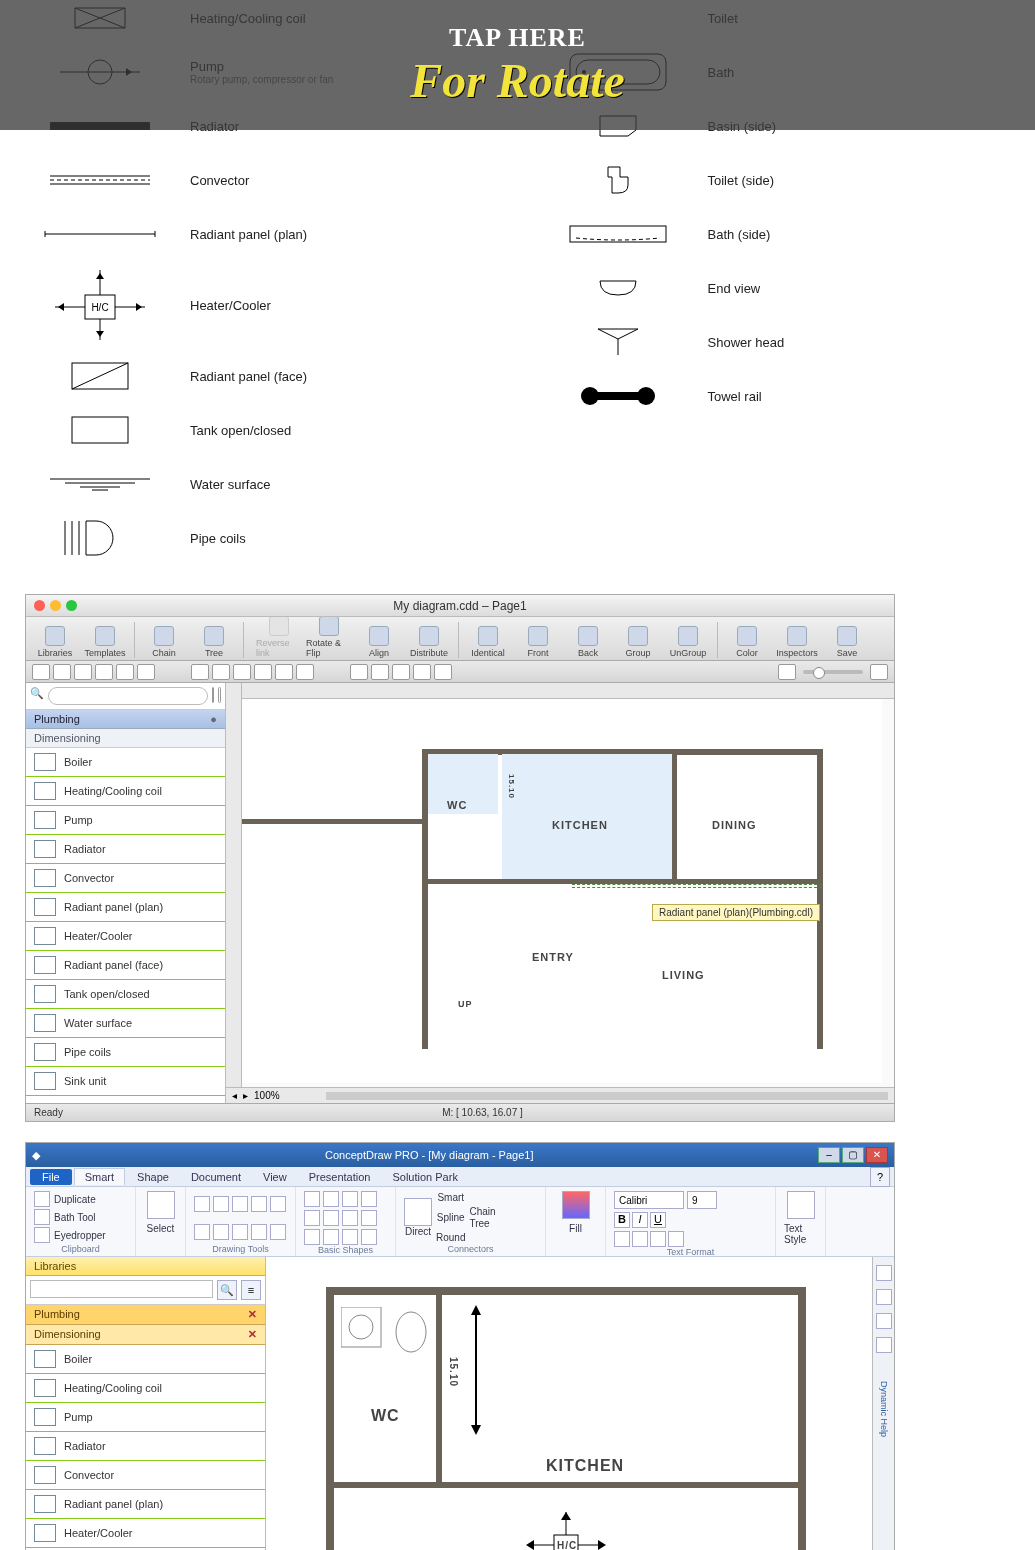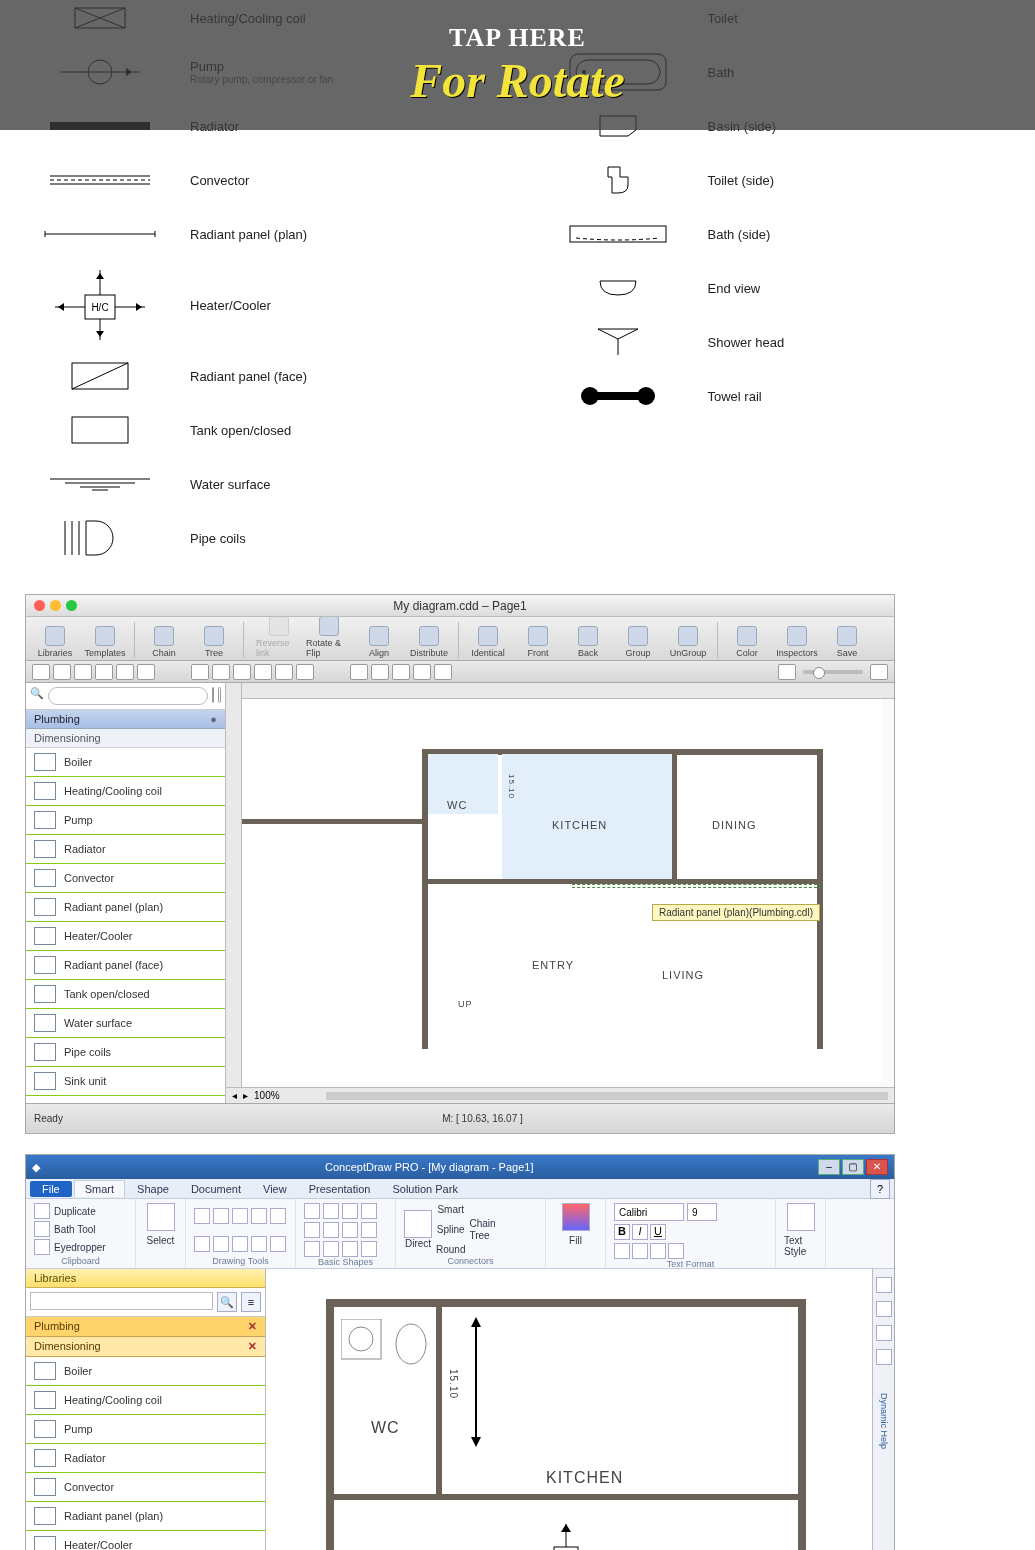--- a/index.html
+++ b/index.html
@@ -39,23 +39,23 @@
   .libhdr{background:linear-gradient(#c5d4ef,#a8bfe4);padding:3px 8px;font-size:11px;color:#223;border-bottom:1px solid #9ab;display:flex;justify-content:space-between;align-items:center;}
   .subhdr{background:#eef1f6;padding:3px 8px;font-size:11px;color:#556;border-bottom:1px solid #ccd;}
   .liblist{flex:1;overflow:auto;}
   .librow{display:flex;align-items:center;gap:8px;padding:5px 8px;border-bottom:1px solid #84cc16;font-size:11px;color:#333;}
   .librow .thumb{width:22px;height:18px;border:1px solid #789;background:#fff;flex:none;}
   .canvas{flex:1;position:relative;background:#fafafa;overflow:hidden;}
   .ruler-h{position:absolute;top:0;left:0;right:0;height:16px;background:#e9e9e9;border-bottom:1px solid #bbb;}
   .ruler-v{position:absolute;top:0;left:0;bottom:0;width:16px;background:#e9e9e9;border-right:1px solid #bbb;}
   .plan{position:absolute;top:16px;left:16px;right:12px;bottom:20px;background:#fff;}
   .wall{position:absolute;background:#6b6257;}
-  .room-lbl{position:absolute;font-size:11px;color:#444;letter-spacing:1px;}
+  .room-lbl{position:absolute;font-size:11px;color:#444;letter-spacing:1px;font-weight:bold;}
   .tooltip{position:absolute;background:#fff7c2;border:1px solid #b9a94a;padding:2px 6px;font-size:10px;color:#333;}
-  .statusbar{height:30px;background:linear-gradient(#eaeaea,#d6d6d6);border-top:1px solid #aaa;display:flex;align-items:center;font-size:10px;color:#333;padding:0 8px;gap:16px;}
+  .statusbar{height:18px;background:linear-gradient(#eaeaea,#d6d6d6);border-top:1px solid #aaa;display:flex;align-items:center;font-size:10px;color:#333;padding:0 8px;gap:16px;}
   .statusbar .center{flex:1;text-align:center;}
   .slider{width:60px;height:4px;background:#bbb;border-radius:2px;margin:0 4px;position:relative;}
   .slider::after{content:'';position:absolute;left:10px;top:-3px;width:10px;height:10px;border-radius:50%;background:#fff;border:1px solid #888;}
 
   
   .win-titlebar{background:linear-gradient(#3a78c8,#2a5ea0);height:24px;color:#fff;display:flex;align-items:center;padding:0 6px;font-size:11px;}
   .win-titlebar .t{flex:1;text-align:center;}
   .winbtns{display:flex;gap:2px;}
   .winbtn{width:22px;height:16px;background:#cfd9ea;border:1px solid #5a7;font-size:10px;line-height:14px;text-align:center;color:#000;}
   .winbtn.close{background:#d9534f;color:#fff;border-color:#a33;}
@@ -442,21 +442,21 @@
         <div class="wall" style="left:180px;top:180px;width:400px;height:5px;"></div>
         <div class="wall" style="left:350px;top:50px;width:5px;height:130px;"></div>
         <div class="wall" style="left:575px;top:50px;width:6px;height:300px;"></div>
         <div class="wall" style="left:430px;top:50px;width:5px;height:130px;"></div>
         <div class="wall" style="left:0px;top:120px;width:180px;height:5px;"></div>
         <div style="position:absolute;left:260px;top:55px;width:170px;height:125px;background:#e2effa;"></div>
         <div style="position:absolute;left:186px;top:55px;width:70px;height:60px;background:#e2effa;"></div>
         <span class="room-lbl" style="left:205px;top:100px;">WC</span>
         <span class="room-lbl" style="left:310px;top:120px;">KITCHEN</span>
         <span class="room-lbl" style="left:470px;top:120px;">DINING</span>
-        <span class="room-lbl" style="left:290px;top:260px;text-align:center;">ENTRY</span>
+        <span class="room-lbl" style="left:290px;top:252px;text-align:center;">ENTRY</span>
         <span class="room-lbl" style="left:420px;top:270px;">LIVING</span>
         <span class="room-lbl" style="left:216px;top:300px;font-size:9px;">UP</span>
         <span class="room-lbl" style="left:265px;top:75px;font-size:8px;writing-mode:vertical-lr;">15.10</span>
         <div style="position:absolute;left:330px;top:185px;width:250px;height:4px;border-top:1px dashed #4a8a3a;border-bottom:1px dashed #4a8a3a;"></div>
         <div class="tooltip" style="left:410px;top:205px;">Radiant panel (plan)(Plumbing.cdl)</div>
       </div>
       <div style="position:absolute;bottom:0;left:0;right:0;height:16px;background:#e9e9e9;border-top:1px solid #bbb;display:flex;align-items:center;padding:0 6px;gap:6px;font-size:10px;">
         <span>◂</span>
         <span>▸</span>
         <span>100%</span>

